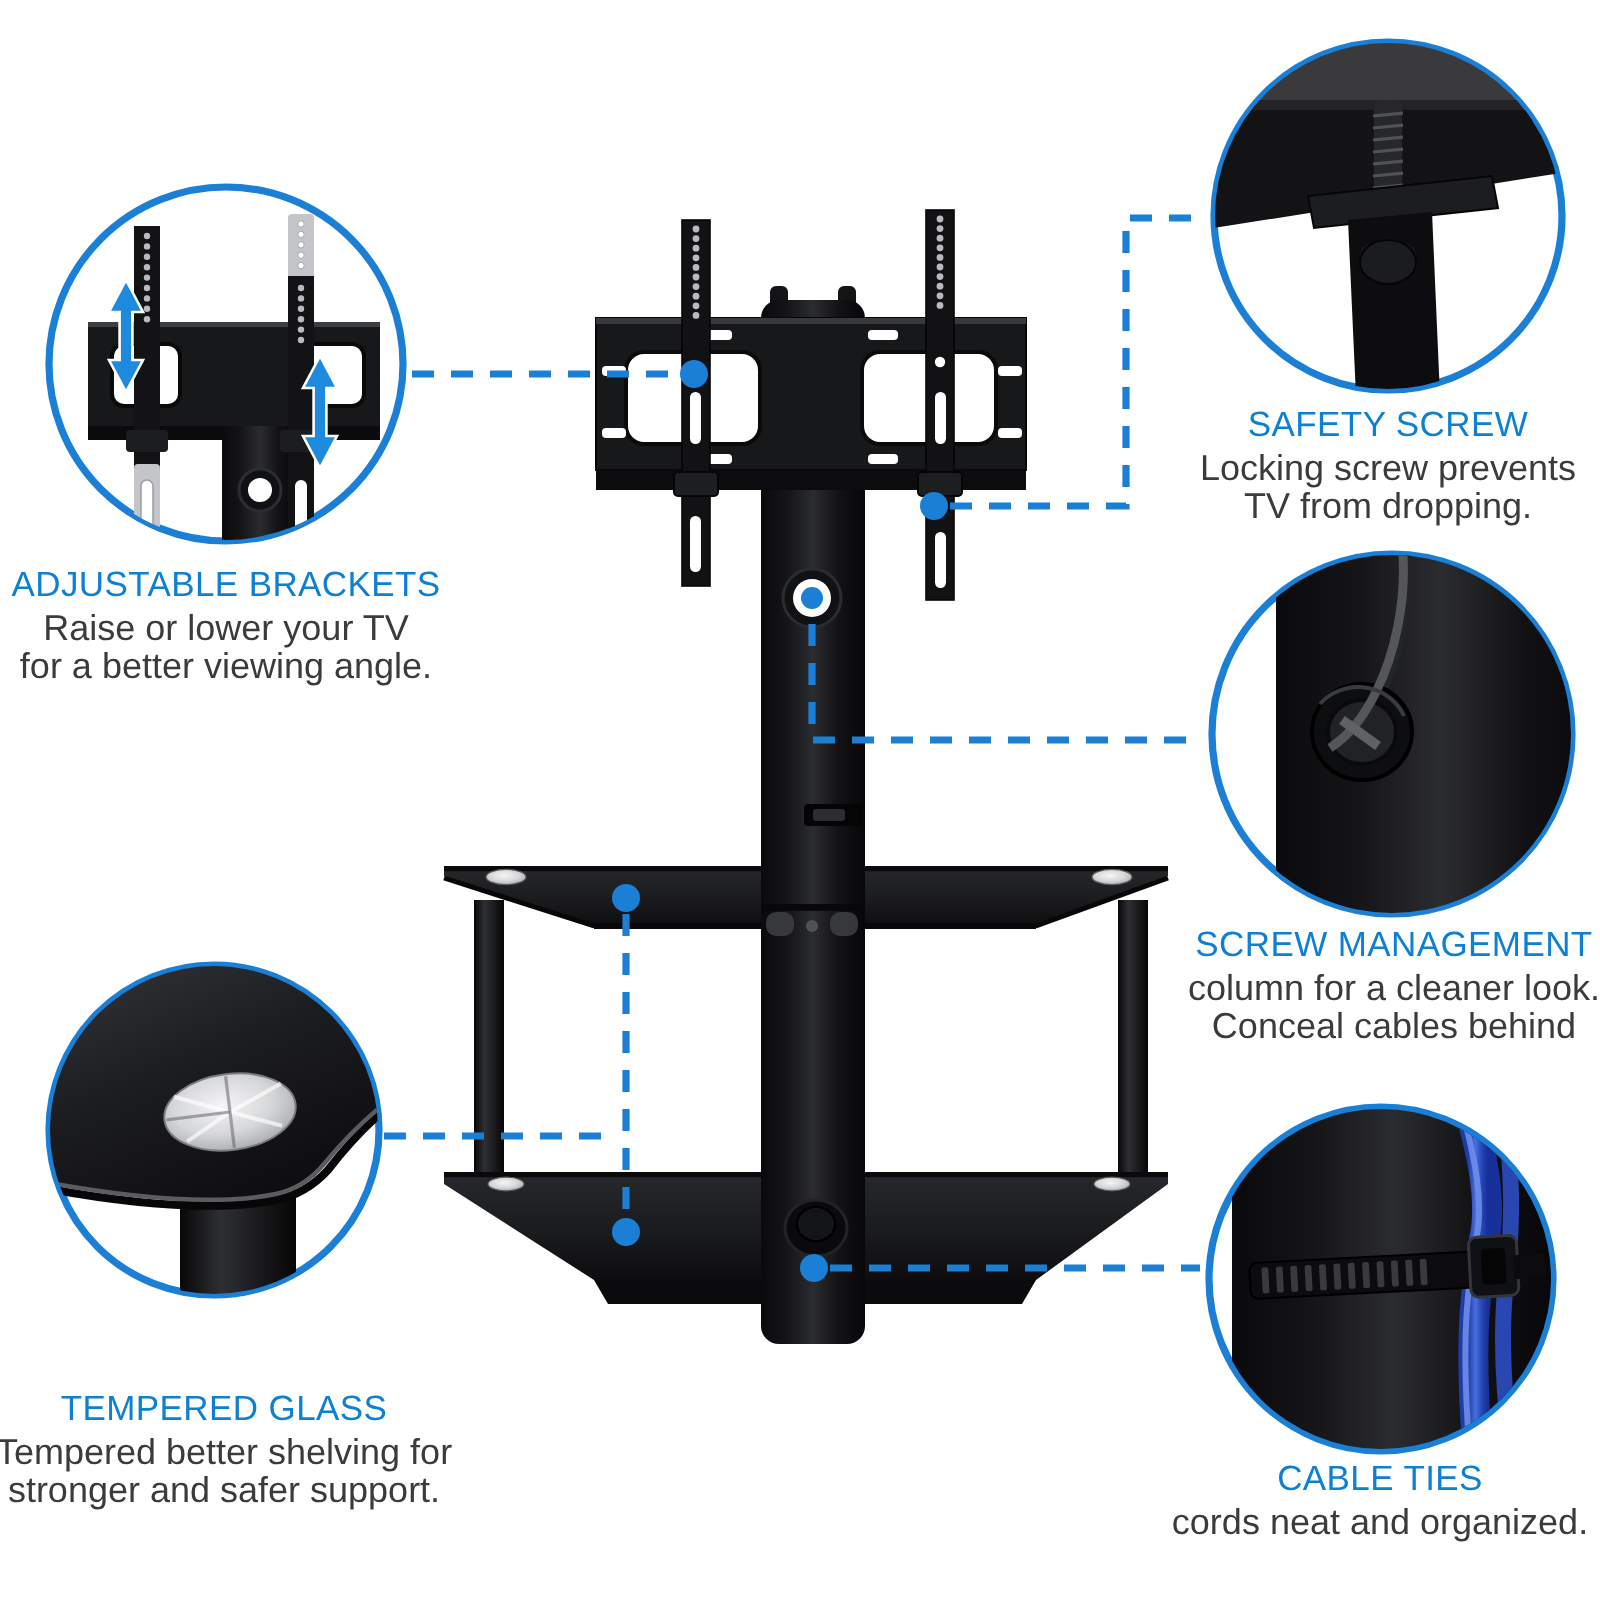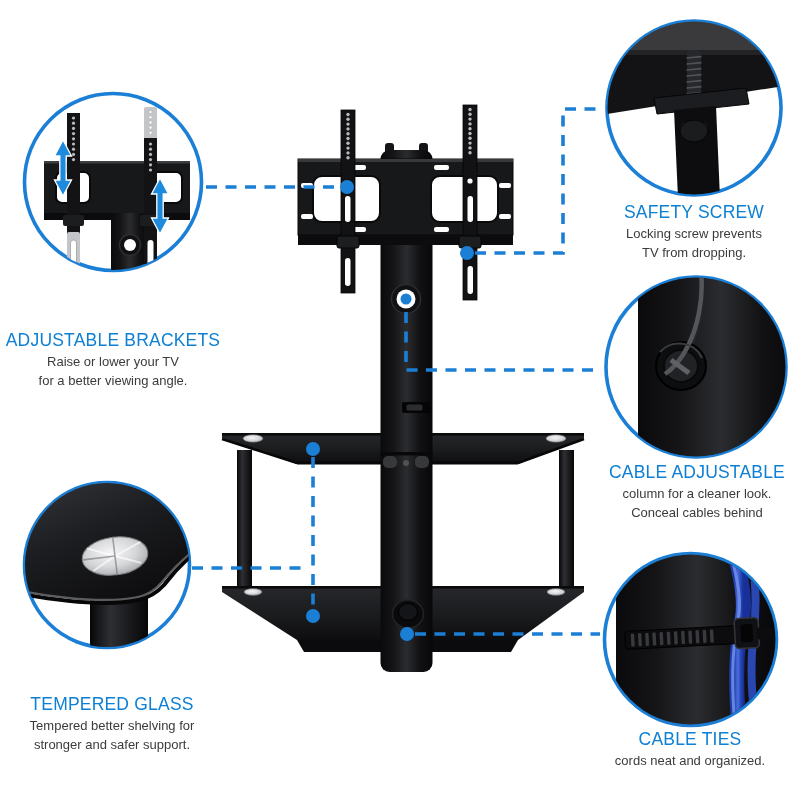--- a/index.html
+++ b/index.html
@@ -10,21 +10,21 @@
   html,body{margin:0;padding:0;background:#ffffff;}
   .stage{
     position:relative;width:800px;height:800px;overflow:hidden;background:#ffffff;
     font-family:"Liberation Sans",sans-serif;
   }
   svg.scene{position:absolute;left:0;top:0;}
   .accent-stroke{stroke:var(--accent);}
   .accent-fill{fill:var(--accent);}
   .feature-text{position:absolute;transform:translateX(-50%);text-align:center;white-space:nowrap;}
   .feature-title{font-weight:normal;font-size:17.5px;color:var(--title-blue);letter-spacing:.2px;}
-  .feature-desc{font-size:13px;color:var(--body-text);line-height:18.8px;margin-top:2px;}
+  .feature-desc{font-size:18px;color:var(--body-text);line-height:18.8px;margin-top:2px;}
 </style>
 </head>
 <body>
 
 <div class="stage">
 
   <svg class="scene" width="800" height="800" viewBox="0 0 800 800">
     <defs>
       <linearGradient id="gradColumn" x1="0" y1="0" x2="1" y2="0">
         <stop offset="0" stop-color="#0a0a0c"></stop>
@@ -333,38 +333,38 @@
           <g stroke="rgba(90,90,95,0.5)" stroke-width="1.6">
             <line x1="115" y1="556" x2="115" y2="538"></line>
               <line x1="115" y1="556" x2="115" y2="574"></line>
             <line x1="115" y1="556" x2="83" y2="556"></line>
           </g>
         </g>
       </g>
     </g>
   </svg>
 
-  <div class="feature-text" style="left:113px; top:282px;margin-top:48px;">
+  <div class="feature-text" style="left:113px; top:282px;">
     <div class="feature-title">ADJUSTABLE BRACKETS</div>
     <div class="feature-desc">
       <div>Raise or lower your TV</div>
       <div>for a better viewing angle.</div>
     </div>
   </div>
 
   <div class="feature-text" style="left:694px; top:202px;">
     <div class="feature-title">SAFETY SCREW</div>
     <div class="feature-desc">
       <div>Locking screw prevents</div>
       <div>TV from dropping.</div>
     </div>
   </div>
 
   <div class="feature-text" style="left:697px; top:462px;">
-    <div class="feature-title">CABLE ADJUSTABLE</div>
+    <div class="feature-title">SCREW MANAGEMENT</div>
     <div class="feature-desc">
       <div>column for a cleaner look.</div>
       <div>Conceal cables behind</div>
     </div>
   </div>
 
   <div class="feature-text" style="left:690px; top:729px;">
     <div class="feature-title">CABLE TIES</div>
     <div class="feature-desc">
       <div>cords neat and organized.</div>

